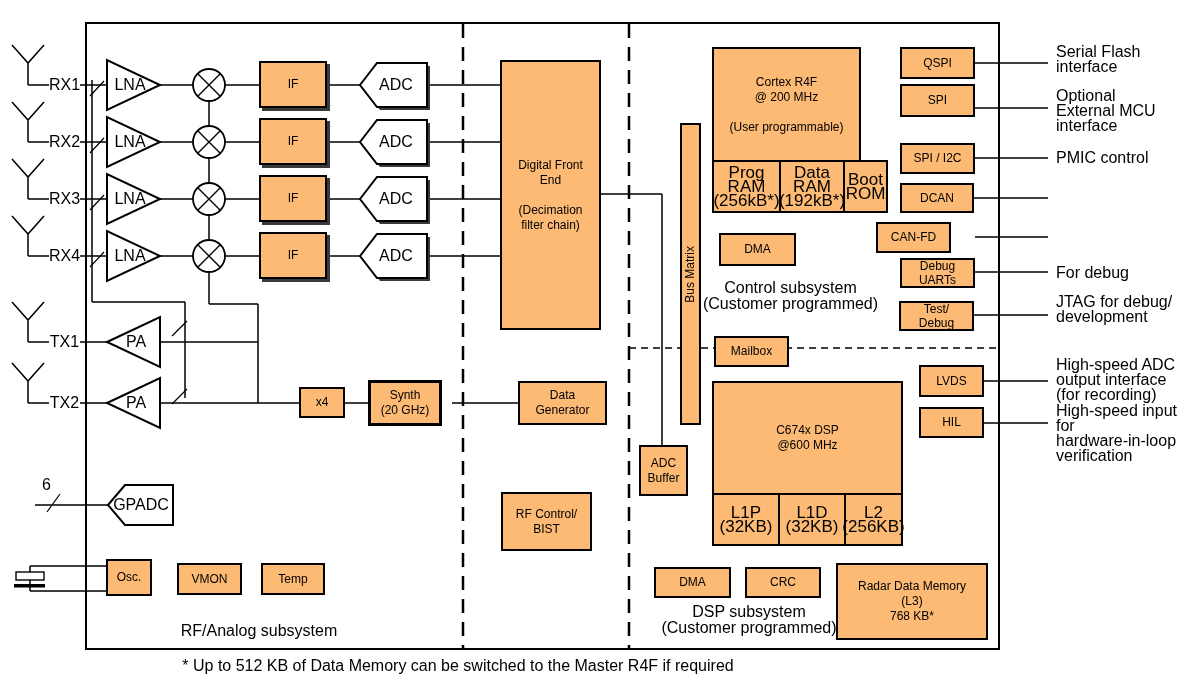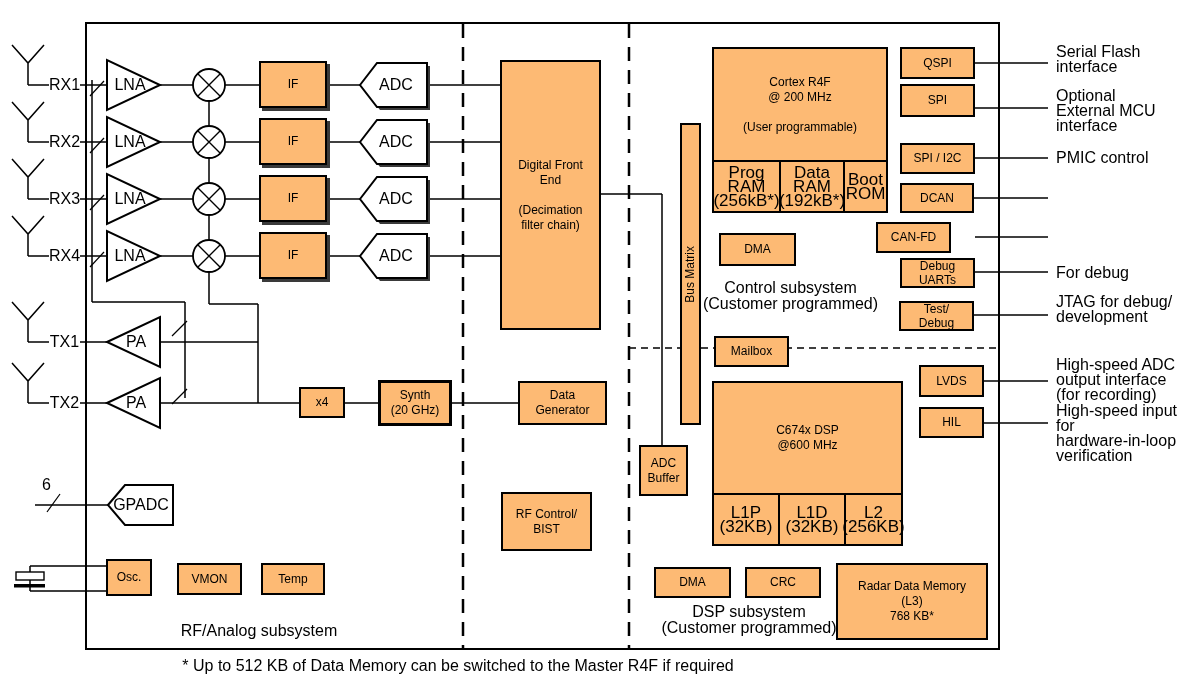--- a/index.html
+++ b/index.html
@@ -131,40 +131,40 @@
       <rect x="14" y="584" width="31" height="3.5" fill="#000"></rect>
     </g>
   </svg>
 
   <div class="box shadowed" style="left:259px;top:61px;width:68px;height:47px">IF</div>
   <div class="box shadowed" style="left:259px;top:118px;width:68px;height:47px">IF</div>
   <div class="box shadowed" style="left:259px;top:175px;width:68px;height:47px">IF</div>
   <div class="box shadowed" style="left:259px;top:232px;width:68px;height:47px">IF</div>
 
   <div class="box" style="left:299px;top:387px;width:46px;height:31px">x4</div>
-  <div class="box thick" style="left:378px;top:380px;width:74px;height:46px">Synth
+  <div class="box thick" style="left:368px;top:380px;width:74px;height:46px">Synth
 (20 GHz)</div>
   <div class="box" style="left:106px;top:559px;width:46px;height:37px">Osc.</div>
   <div class="box" style="left:177px;top:563px;width:65px;height:32px">VMON</div>
   <div class="box" style="left:261px;top:563px;width:64px;height:32px">Temp</div>
 
   <div class="box" style="left:500px;top:60px;width:101px;height:270px">Digital Front
 End
 
 (Decimation
 filter chain)</div>
   <div class="box" style="left:518px;top:381px;width:89px;height:44px">Data
 Generator</div>
   <div class="box" style="left:501px;top:492px;width:91px;height:59px">RF Control/
 BIST</div>
 
   <div class="box" style="left:680px;top:123px;width:21px;height:302px">
     <span class="vtext">Bus Matrix</span>
   </div>
-  <div class="box" style="left:712px;top:47px;width:176px;height:115px">Cortex R4F
+  <div class="box" style="left:712px;top:47px;width:149px;height:115px">Cortex R4F
 @ 200 MHz
 
 (User programmable)</div>
   <div class="box cellrow" style="left:712px;top:160px;width:176px;height:53px">
     <div class="cell" style="width:65px">Prog
 RAM
 (256kB*)</div>
     <div class="cell" style="width:64px">Data
 RAM
 (192kB*)</div>

